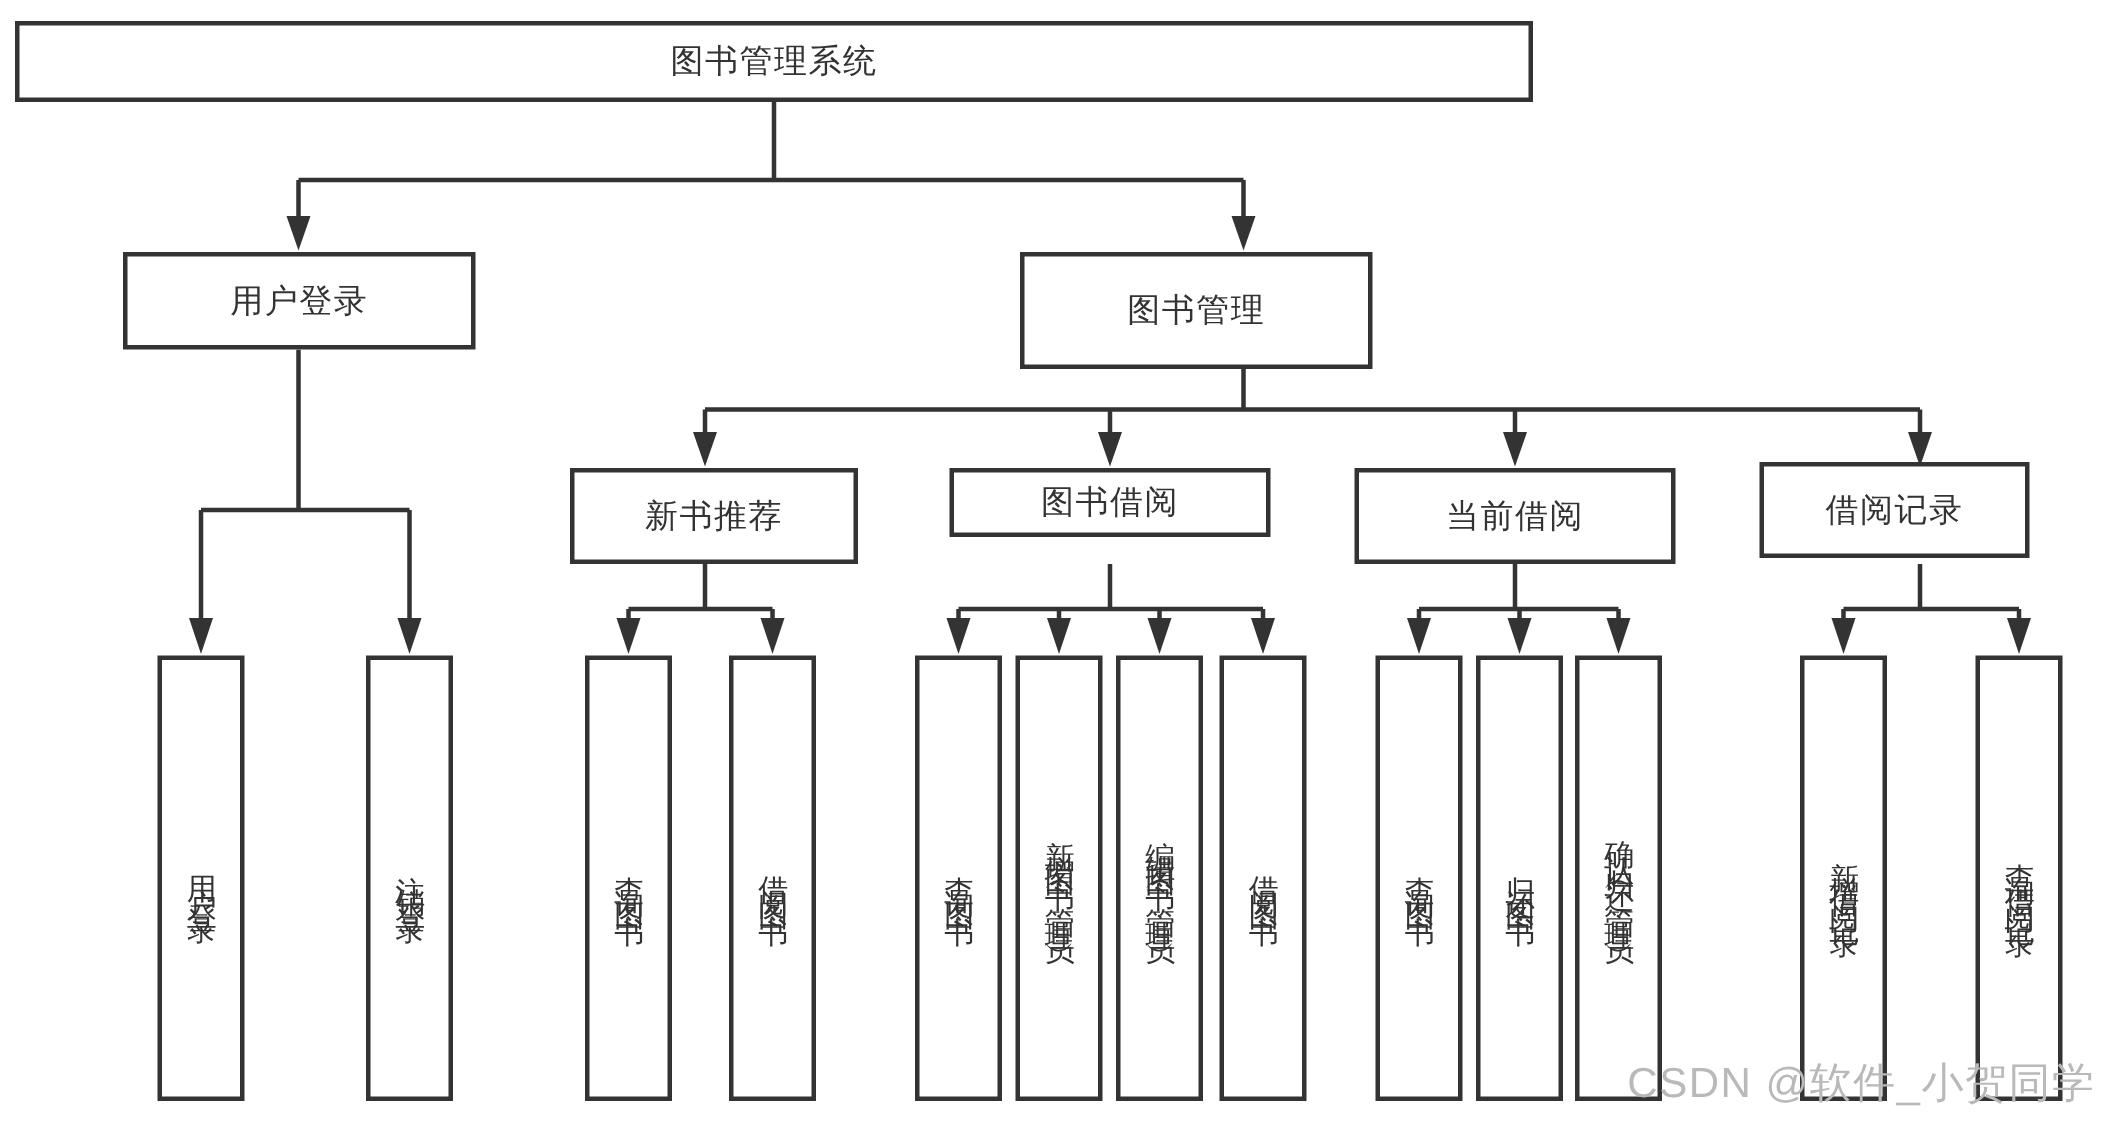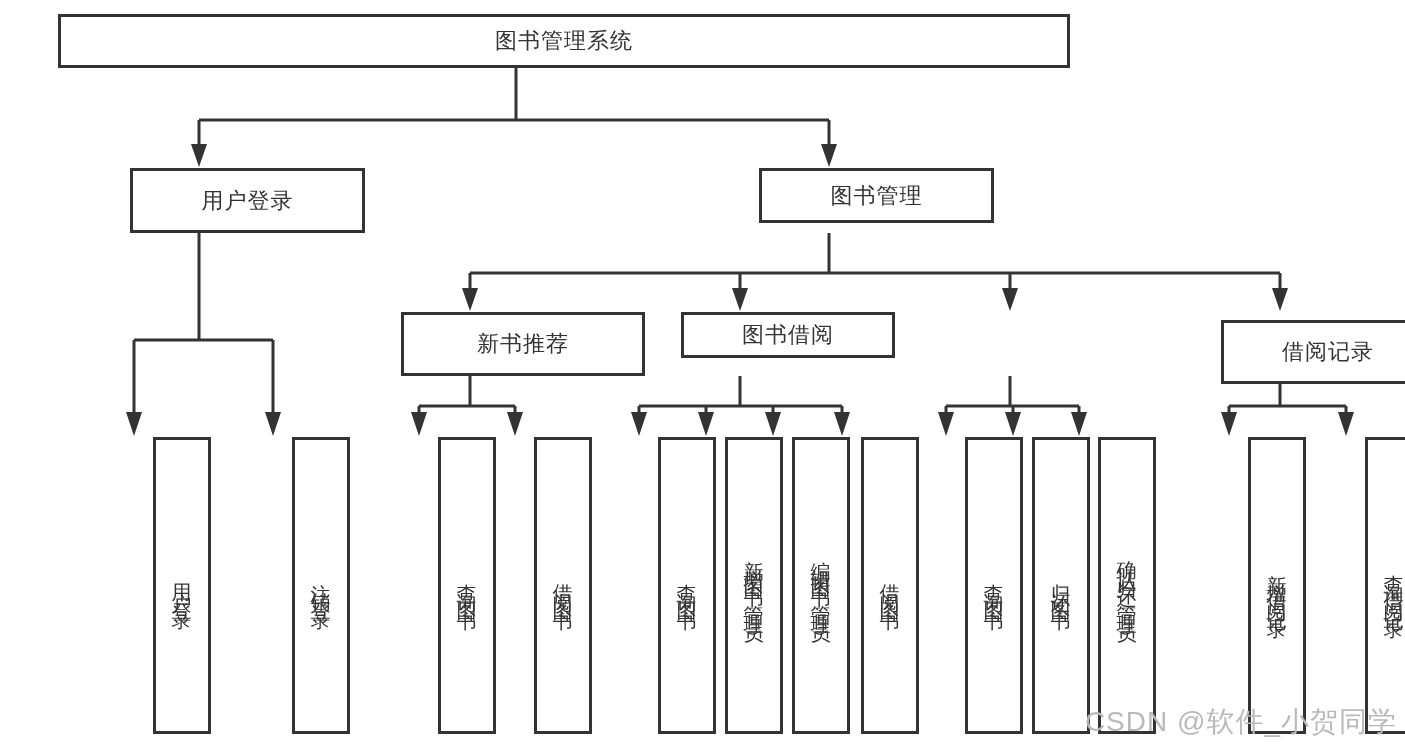--- a/index.html
+++ b/index.html
@@ -11,21 +11,20 @@
   }
   .connector{position:absolute;left:0;top:0;z-index:1;pointer-events:none;}
   .connector path{stroke:var(--line,#333333);stroke-width:3;fill:none;}
   .connector polygon{fill:var(--line,#333333);stroke:none;}
   .node{
     position:absolute;box-sizing:border-box;z-index:2;
     border:3px solid var(--line,#333333);background:#fff;
     display:flex;align-items:center;justify-content:center;
     font-size:22px;letter-spacing:1px;color:var(--text,#333333);
     white-space:nowrap;
-    margin-left:48px;
   }
   .leaf{width:58px;top:437px;height:297px;font-size:20px;letter-spacing:0;}
   .leaf .vtext{
     writing-mode:vertical-rl;text-orientation:mixed;
     letter-spacing:9px;line-height:1;display:block;
   }
   .watermark{
     position:absolute;right:8px;bottom:6px;z-index:3;
     font-size:28px;letter-spacing:1px;color:var(--wm,#b9b9b9);
     pointer-events:none;
@@ -69,25 +68,26 @@
     <polygon points="938,412 954,412 946,436"></polygon>
     <polygon points="1005,412 1021,412 1013,436"></polygon>
     <polygon points="1071,412 1087,412 1079,436"></polygon>
     <polygon points="1221,412 1237,412 1229,436"></polygon>
     <polygon points="1338,412 1354,412 1346,436"></polygon>
   </svg>
 
   <div class="node" style="left:10px;top:14px;width:1012px;height:54px;">图书管理系统</div>
 
   <div class="node" style="left:82px;top:168px;width:235px;height:65px;">用户登录</div>
-  <div class="node" style="left:711px;top:168px;width:235px;height:55px;">图书管理</div>
+  <div class="node" style="left:680px;top:168px;width:235px;height:78px;">图书管理</div>
 
-  <div class="node" style="left:353px;top:312px;width:244px;height:64px;font-family:Liberation Mono, monospace;">新书推荐</div>
+  <div class="node" style="left:380px;top:312px;width:192px;height:64px;font-family:Liberation Mono, monospace;">新书推荐</div>
   <div class="node" style="left:633px;top:312px;width:214px;height:46px;">图书借阅</div>
-  <div class="node" style="left:1173px;top:320px;width:214px;height:64px;">借阅记录</div>
+  <div class="node" style="left:903px;top:312px;width:214px;height:64px;">当前借阅</div>
+  <div class="node" style="left:1173px;top:308px;width:180px;height:64px;">借阅记录</div>
 
   <div class="node leaf" style="left:105px;">
     <span class="vtext">用户登录</span>
   </div>
   <div class="node leaf" style="left:244px;">
     <span class="vtext">注销登录</span>
   </div>
 
   <div class="node leaf" style="left:390px;">
     <span class="vtext">查询图书</span>

